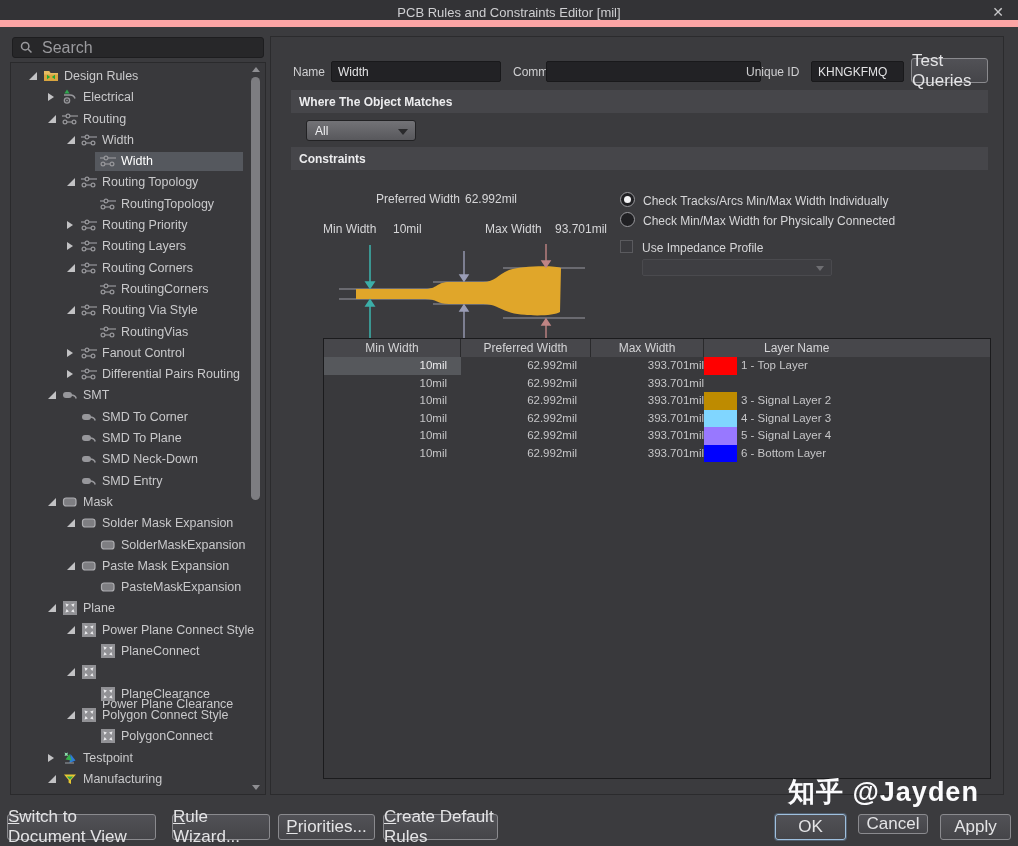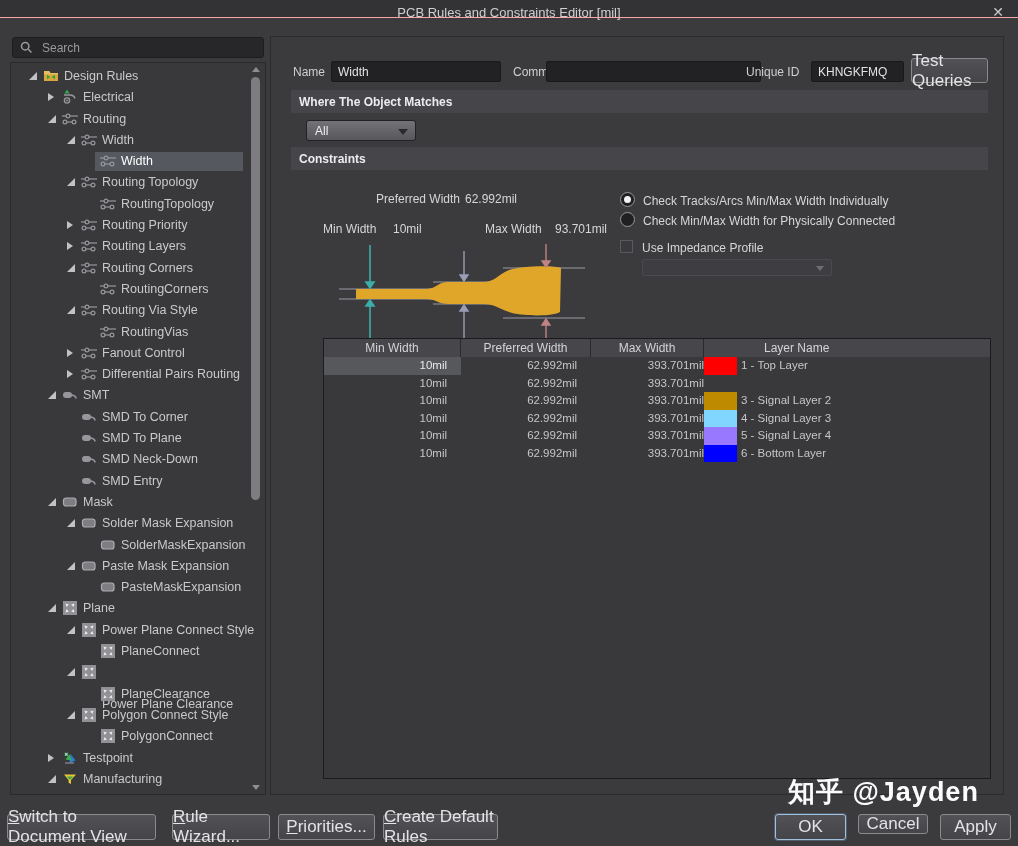--- a/index.html
+++ b/index.html
@@ -1,26 +1,26 @@
 <!DOCTYPE html>
 <html><head>
 <meta charset="utf-8">
 <style>
   html,body{margin:0;padding:0;background:#2a2a2c;}
   *{box-sizing:border-box;}
   .dialog{position:relative;width:1018px;height:846px;background:#3b3b3e;
     font-family:"Liberation Sans",sans-serif;color:#d6d6d8;overflow:hidden;font-size:12px;}
   
-  .titlebar{position:absolute;left:0;top:0;right:0;height:18px;background:#333336;border-bottom:1px solid #fca5a5;}
+  .titlebar{position:absolute;left:0;top:0;right:0;height:27px;background:#333336;border-bottom:7px solid #fca5a5;}
   .title{text-align:center;line-height:26px;font-size:13px;color:#cfcfd1;}
   .close{position:absolute;right:14px;top:4px;font-size:14px;color:#c8c8ca;cursor:pointer;}
   
   .searchbox{position:absolute;left:12px;top:37px;width:252px;height:21px;background:#272729;
     border:1px solid #1d1d1f;border-radius:3px;display:flex;align-items:center;padding:0 7px;gap:7px;}
-  .searchbox input{flex:1;background:transparent;border:0;outline:none;color:#dddddf;font-size:12px;font-family:"Liberation Sans",sans-serif;}
+  .searchbox input{flex:1;background:transparent;border:0;outline:none;color:#dddddf;font-size:16px;font-family:"Liberation Sans",sans-serif;}
   .searchbox input::placeholder{color:#9a9a9e;}
   .treebox{position:absolute;left:10px;top:62px;width:256px;height:733px;background:#39393c;
     border:1px solid #2a2a2c;overflow:hidden;padding-top:3px;}
   .tree-row{position:relative;height:21.3px;line-height:21.3px;font-size:12.5px;color:#c9c9cb;white-space:nowrap;}
   .tree-row .sel{position:absolute;top:1px;bottom:1px;background:#55585e;}
   .tw{position:absolute;top:6px;width:0;height:0;}
   .tw.col{border-top:4.5px solid transparent;border-bottom:4.5px solid transparent;border-left:6.5px solid #c2c2c4;}
   .tw.exp{border-left:8px solid transparent;border-bottom:8px solid #c2c2c4;}
   .ticon{position:absolute;top:2px;width:16px;height:16px;}
   .tlabel{position:absolute;top:0;}

